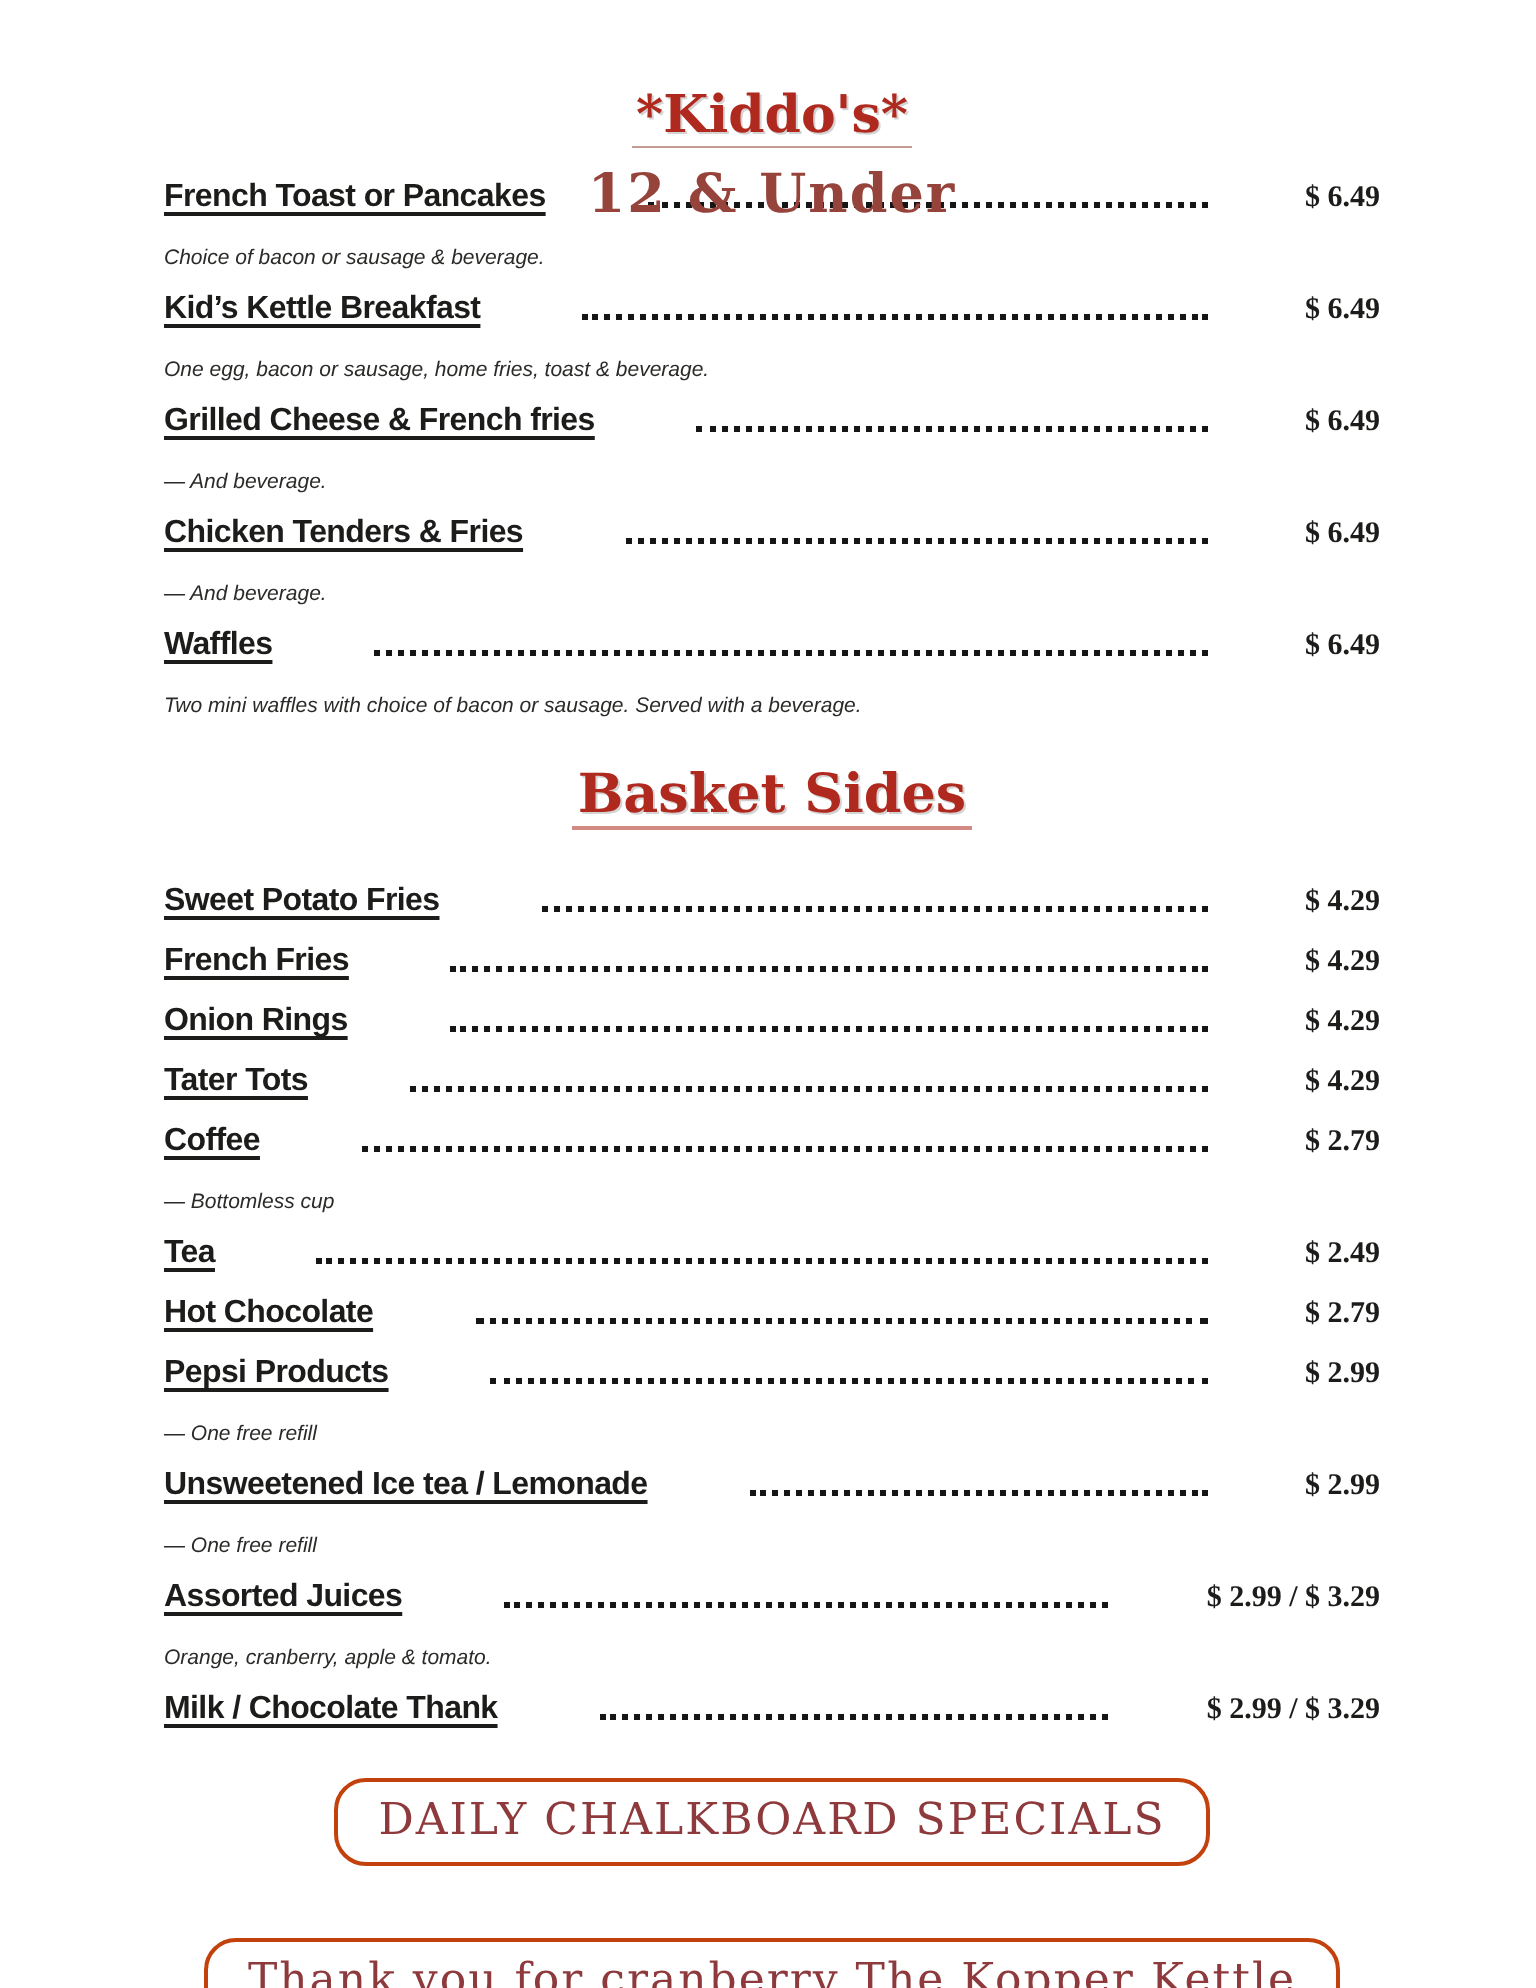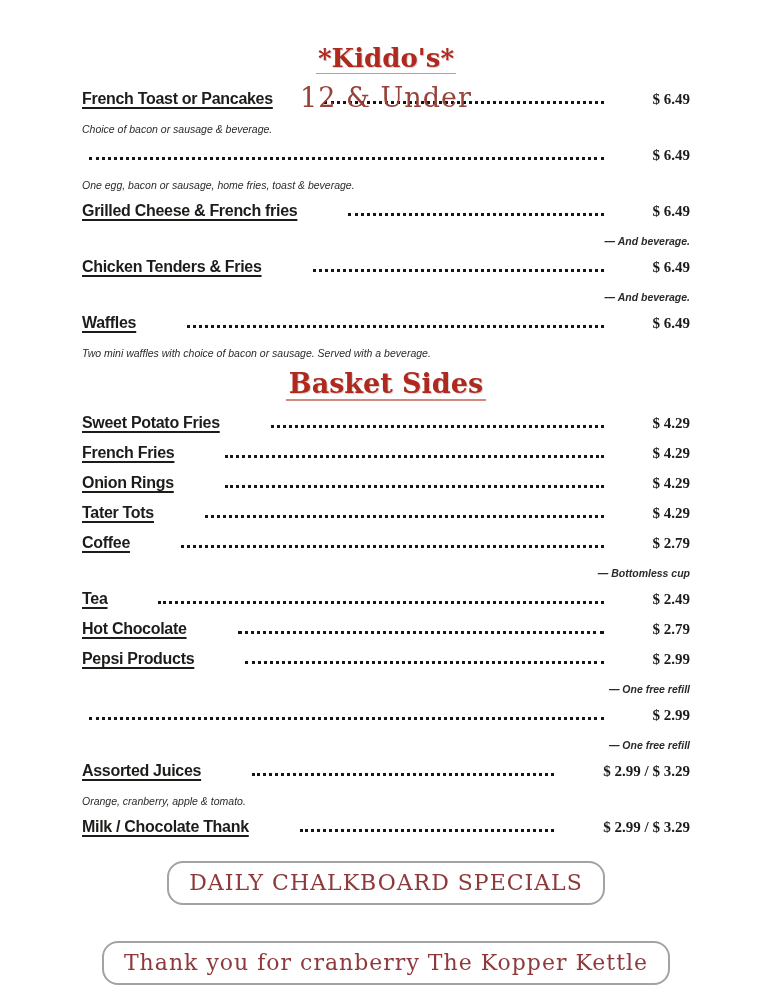--- a/index.html
+++ b/index.html
@@ -20,26 +20,26 @@
     border-bottom:1px solid rgba(150,70,60,0.55);
     padding:0 2px 1px 2px;
   }
 
   
   .menu-main{position:relative;margin-top:15px;}
   .overlay-subtitle{
     position:absolute;top:-6px;left:50%;transform:translateX(-50%);
     font-family:"DejaVu Serif",cursive;
     font-size:27px;line-height:30px;color:#96433b;
-    letter-spacing:1px;white-space:nowrap;z-index:2;
+    letter-spacing:1px;white-space:nowrap;z-index:2;font-weight:bold;
   }
 
   .heading-wrap{text-align:center;margin:6px 0 12px 0;}
   .section-heading{
-    display:inline-block;margin:0;
+    display:inline-block;margin:14px;
     font-family:"DejaVu Serif",serif;font-weight:700;
     font-size:27px;line-height:30px;color:#b0291e;
     text-shadow:1px 1px 0 rgba(130,130,130,0.35);
     border-bottom:2px solid rgba(176,42,31,0.55);
     padding:0 3px 0 3px;
   }
 
   .menu-item{margin-bottom:10px;}
   .item-line{display:flex;align-items:flex-end;gap:44px;}
   .item-label{
@@ -51,27 +51,27 @@
     flex:1;border-bottom:3px dotted #161616;
     margin:0 5px 5px 7px;min-width:20px;
   }
   .item-price{
     font-weight:700;font-size:15px;line-height:20px;white-space:nowrap;font-family:Liberation Serif, serif;
   }
   .item-desc{
     font-style:italic;font-size:10.5px;line-height:12px;
     color:#2a2a28;margin-top:14px;
   }
-  .item-desc.bold{font-weight:700;text-align:right;}
+  .item-desc.bold{font-weight:400;}
 
   
   .page-footer{text-align:center;margin-top:24px;}
   .badge{
     display:inline-block;
-    border:2px solid #a3a3a3;border-radius:16px;
+    border:2px solid #c2410c;border-radius:16px;
     color:#8e3a3c;
     font-family:"DejaVu Serif",cursive;
     font-size:22px;line-height:26px;letter-spacing:1px;
     padding:7px 20px;white-space:nowrap;
     background:#ffffff;
   }
   .badge-gap{height:36px;}
 </style>
 </head>
 <body>
@@ -90,20 +90,21 @@
             <div class="menu-item">
               <div class="item-line">
                 <span class="item-label">French Toast or Pancakes</span>
                 <span class="dotted-leader"></span>
                 <span class="item-price">$ 6.49</span>
               </div>
               <div class="item-desc">Choice of bacon or sausage &amp; beverage.</div>
             </div>
             <div class="menu-item">
               <div class="item-line">
+                <span class="item-label">Kid’s Kettle Breakfast</span>
                 <span class="dotted-leader"></span>
                 <span class="item-price">$ 6.49</span>
               </div>
               <div class="item-desc">One egg, bacon or sausage, home fries, toast &amp; beverage.</div>
             </div>
             <div class="menu-item">
               <div class="item-line">
                 <span class="item-label">Grilled Cheese &amp; French fries</span>
                 <span class="dotted-leader"></span>
                 <span class="item-price">$ 6.49</span>
@@ -184,20 +185,21 @@
             <div class="menu-item">
               <div class="item-line">
                 <span class="item-label">Pepsi Products</span>
                 <span class="dotted-leader"></span>
                 <span class="item-price">$ 2.99</span>
               </div>
               <div class="item-desc bold">— One free refill</div>
             </div>
             <div class="menu-item">
               <div class="item-line">
+                <span class="item-label">Unsweetened Ice tea / Lemonade</span>
                 <span class="dotted-leader"></span>
                 <span class="item-price">$ 2.99</span>
               </div>
               <div class="item-desc bold">— One free refill</div>
             </div>
             <div class="menu-item">
               <div class="item-line">
                 <span class="item-label">Assorted Juices</span>
                 <span class="dotted-leader"></span>
                 <span class="item-price">$ 2.99 / $ 3.29</span>

